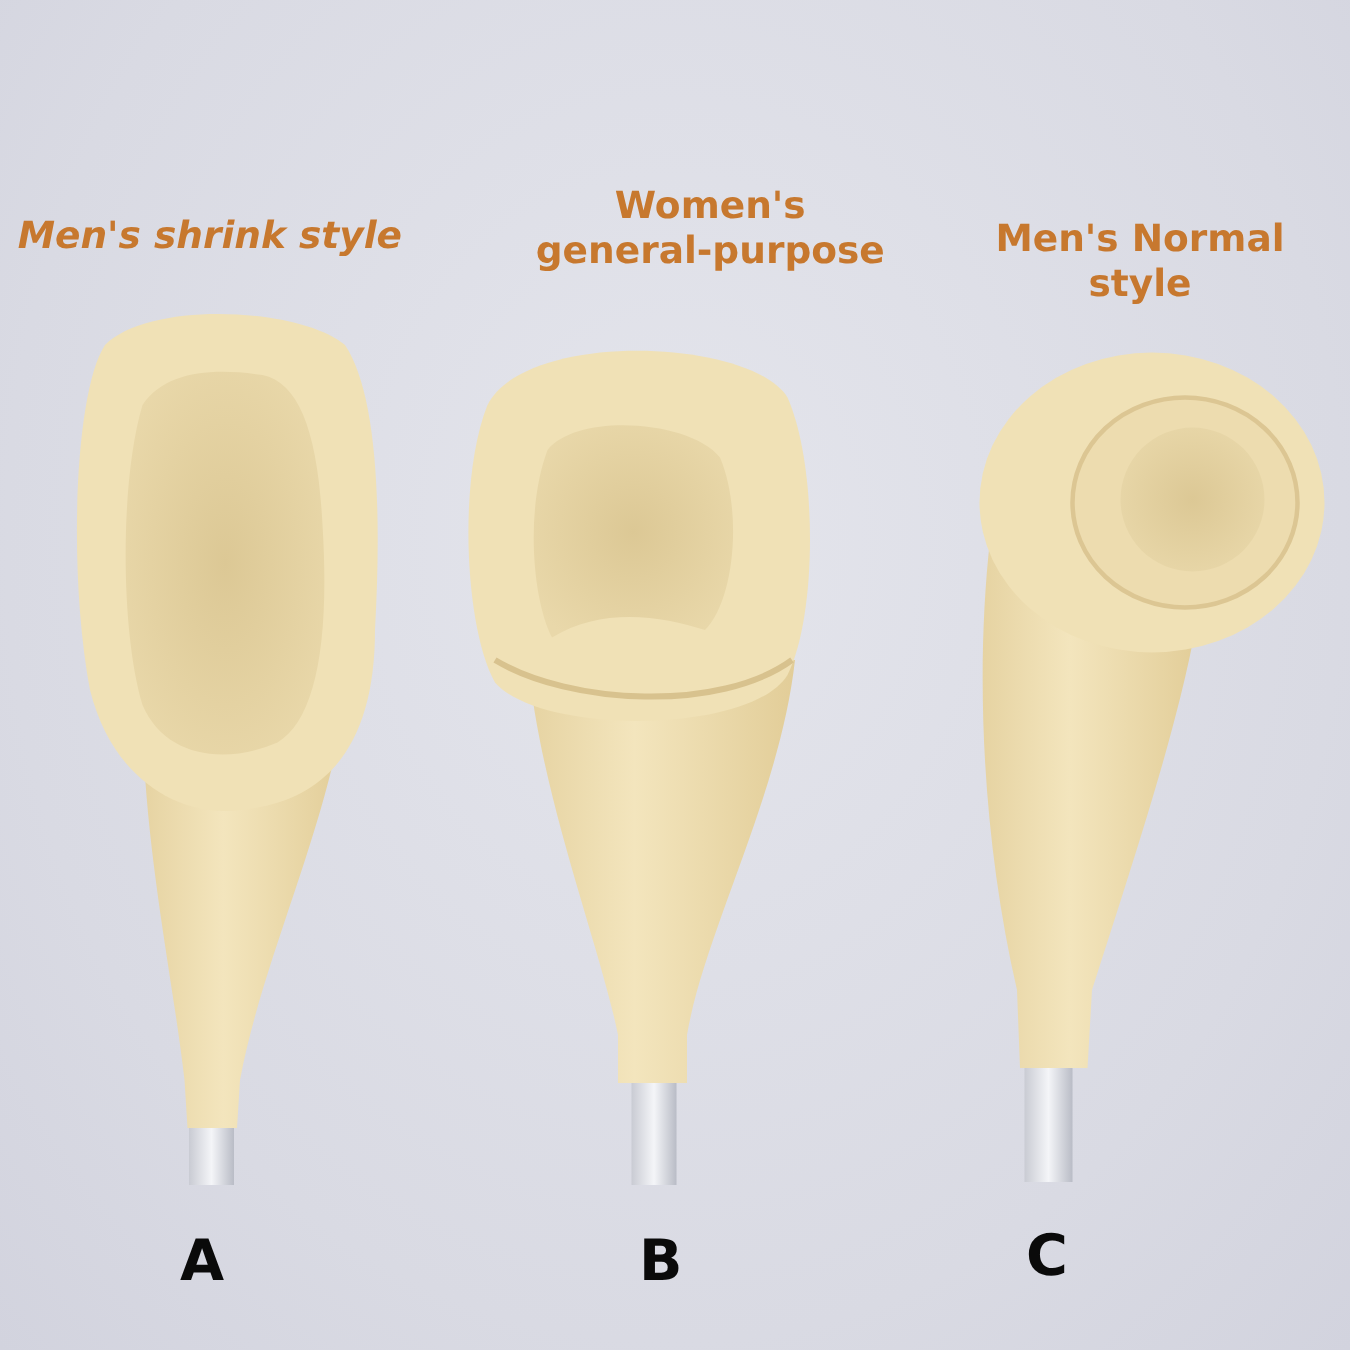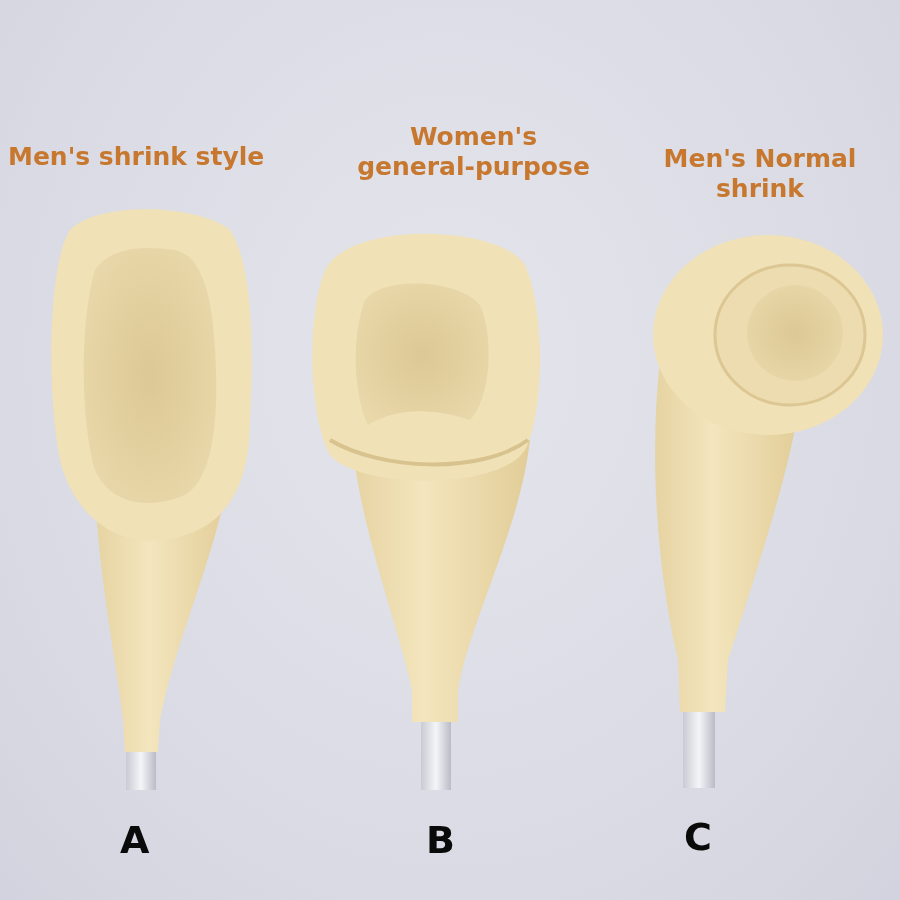--- a/index.html
+++ b/index.html
@@ -7,30 +7,30 @@
   .bg { position:absolute; inset:0; background: radial-gradient(ellipse at 50% 40%, #e4e5ec 0%, #d9dae3 70%, #d2d3de 100%); }
   .label { position:absolute; color:#c7782e; font-weight:bold; font-size:25px; line-height:30px; text-align:center; }
   .letter { position:absolute; color:#0a0a0a; font-weight:bold; font-size:38px; font-family:"DejaVu Sans", sans-serif; }
   svg.prod { position:absolute; left:0; top:0; }
 </style>
 </head>
 <body>
 
 <div class="bg"></div>
 
-<div class="label" style="left:8px; top:142px; width:260px; text-align:left;">
+<div class="label" style="left:8px; top:142px; width:260px; text-align:right;font-style:italic;">
   <span>Men's shrink style</span>
 </div>
 <div class="label" style="left:341px; top:122px; width:265px;">
   <div>Women's</div>
   <div>general-purpose</div>
 </div>
 <div class="label" style="left:640px; top:144px; width:240px;">
   <div>Men's Normal</div>
-  <div>shrink</div>
+  <div>style</div>
 </div>
 
 <svg class="prod" width="900" height="900" viewBox="0 0 900 900">
   <defs>
     <linearGradient id="bodyGrad" x1="0" x2="1" y1="0" y2="0">
       <stop offset="0" stop-color="#e6d3a2"></stop>
       <stop offset="0.4" stop-color="#f3e5bd"></stop>
       <stop offset="1" stop-color="#e2cd98"></stop>
     </linearGradient>
     <radialGradient id="innerGrad" cx="0.5" cy="0.5" r="0.6">

